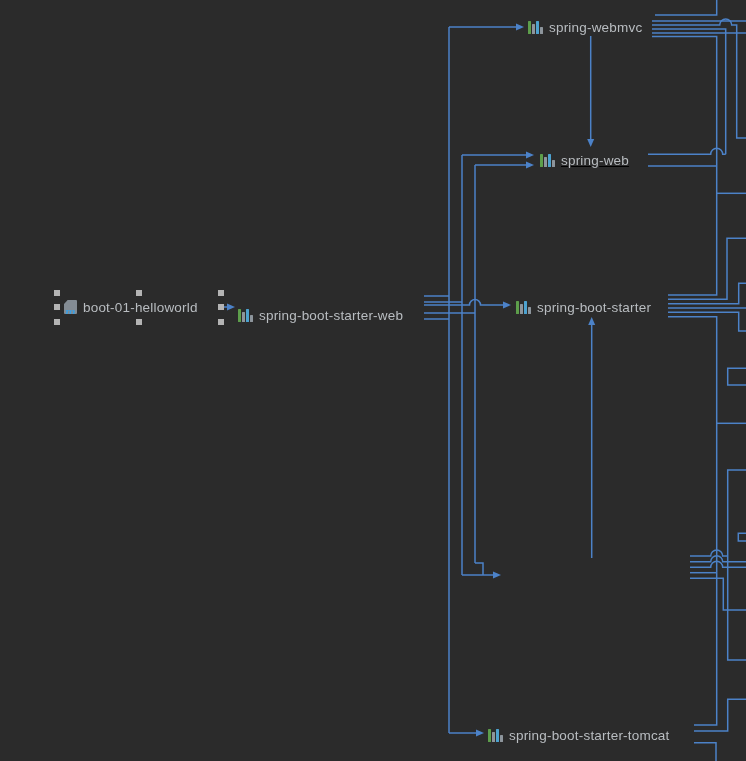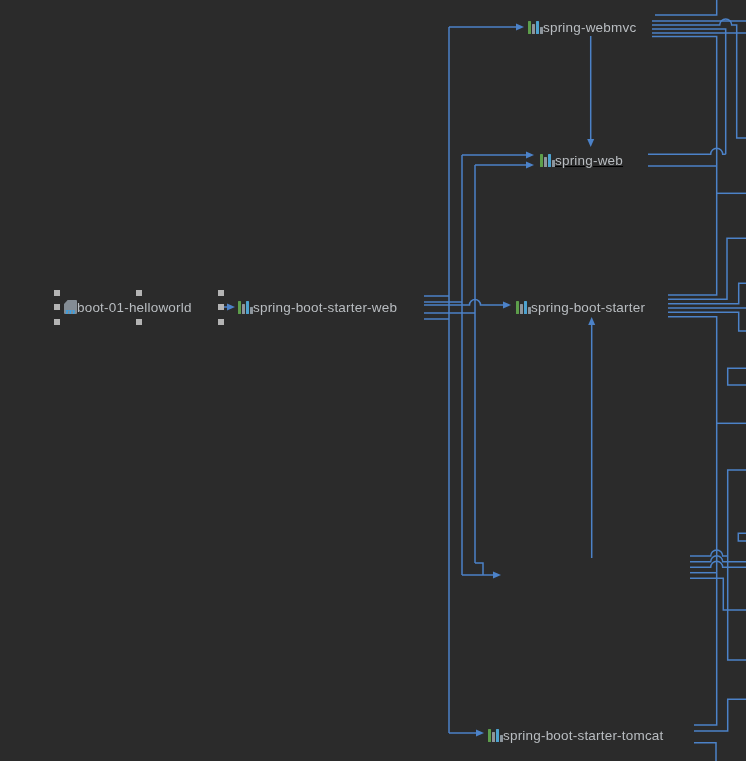--- a/index.html
+++ b/index.html
@@ -4,21 +4,21 @@
 <style>
   html,body{margin:0;padding:0;}
   body{
     width:746px;height:761px;position:relative;overflow:hidden;
     background:#2b2b2b;
     font-family:"Liberation Sans","DejaVu Sans",sans-serif;
   }
   #canvas{position:absolute;inset:0;width:746px;height:761px;}
   svg{position:absolute;left:0;top:0;}
   .node{
-    position:absolute;display:flex;align-items:center;
+    position:absolute;display:flex;align-items:center;gap:6px;
     height:22px;white-space:nowrap;cursor:default;
   }
   .node .label{
     color:#b9bdc1;font-size:13.5px;letter-spacing:.2px;
   }
   
   .lib-icon{display:inline-flex;align-items:flex-end;gap:1px;height:14px;}
   .lib-icon i{display:block;width:3px;border-radius:.5px;}
   .lib-icon .b1{height:13px;background:#5d9e4b;}
   .lib-icon .b2{height:10px;background:#8d959c;}
@@ -120,21 +120,21 @@
   <div class="handle" style="left:136px;top:319px;"></div>
   <div class="handle" style="left:218px;top:319px;"></div>
 
   <div class="node" style="left:64px;top:296px;">
     <span class="mvn-icon">
         <em>m</em>
       </span>
     <span class="label">boot-01-helloworld</span>
   </div>
 
-  <div class="node" style="left:238px;top:296px;">
+  <div class="node" style="left:238px;top:304px;">
     <span class="lib-icon">
         <i class="b1"></i>
         <i class="b2"></i>
         <i class="b3"></i>
         <i class="b4"></i>
       </span>
     <span class="label">spring-boot-starter-web</span>
   </div>
 
   <div class="node" style="left:528px;top:16px;">

